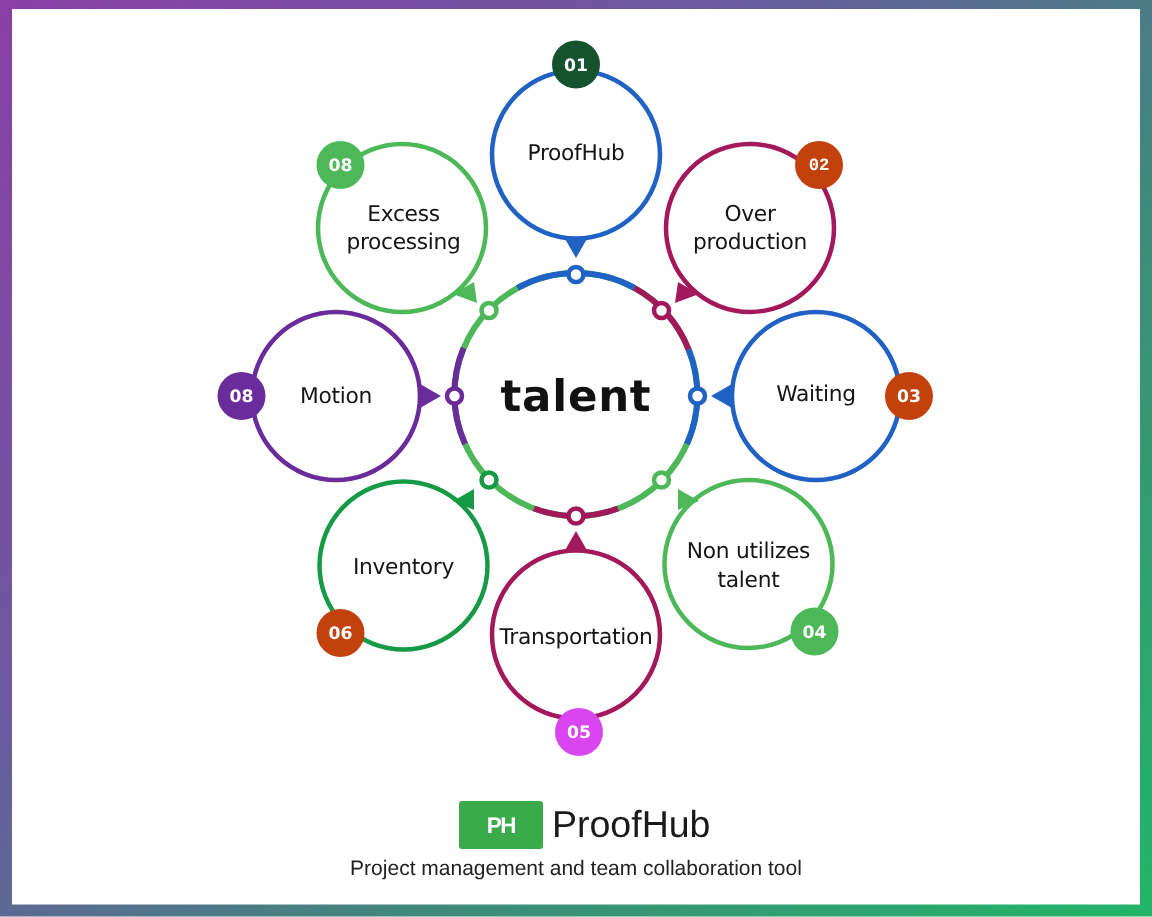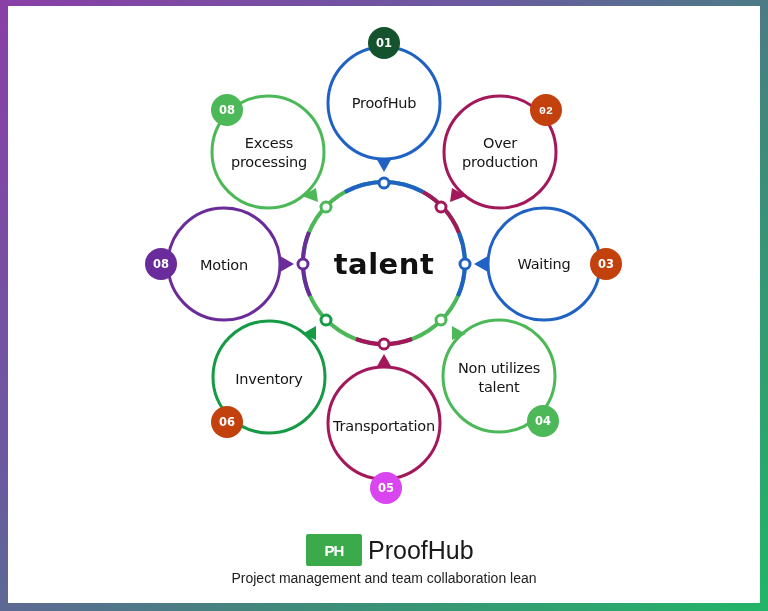--- a/index.html
+++ b/index.html
@@ -153,13 +153,13 @@
 <div class="label" style="left:269px; top:153px;">
   <div>Excess</div>
   <div>processing</div>
 </div>
 <div class="badge" style="left:227px; top:110px; background:#4cb858;">08</div>
 
 <div class="logo">
   <div class="logo-mark">PH</div>
   <div class="logo-text">ProofHub</div>
 </div>
-<div class="tagline">Project management and team collaboration lean</div>
+<div class="tagline">Project management and team collaboration tool</div>
 
 </body></html>

